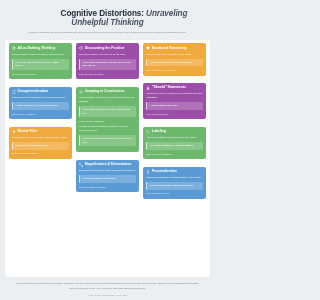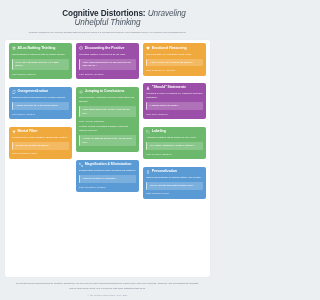--- a/index.html
+++ b/index.html
@@ -31,21 +31,21 @@
     padding: 4px 8px 5px 8px;
   }
 
   .title {
     font-size: 8.2px;
     line-height: 1.15;
     letter-spacing: -0.1px;
     color: #222d38;
   }
   .title .t-strong { font-weight: bold; padding-left: 33px; }
-  .title .t-em { font-style: italic; font-weight: normal; color: #4a5562; }
+  .title .t-em { font-style: italic; font-weight: bold; color: #4a5562; }
 
   .subtitle {
     margin-top: 3.5px;
     font-size: 2.35px;
     line-height: 1.45;
     color: #7c8794;
     padding: 0 14px;
   }
 
   

